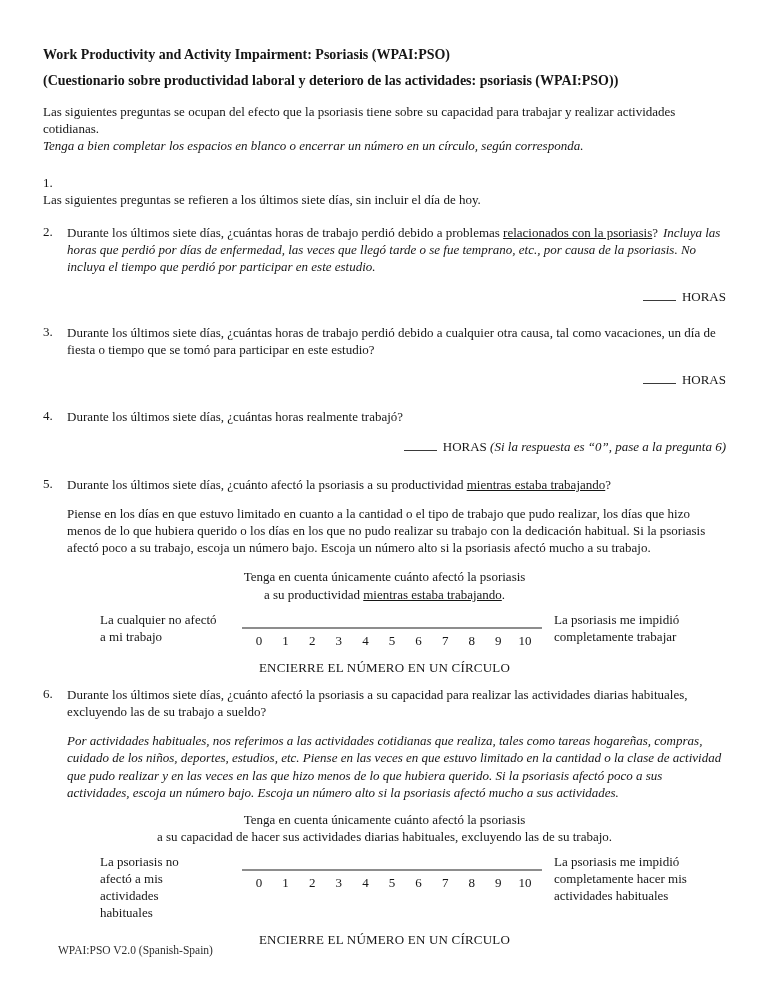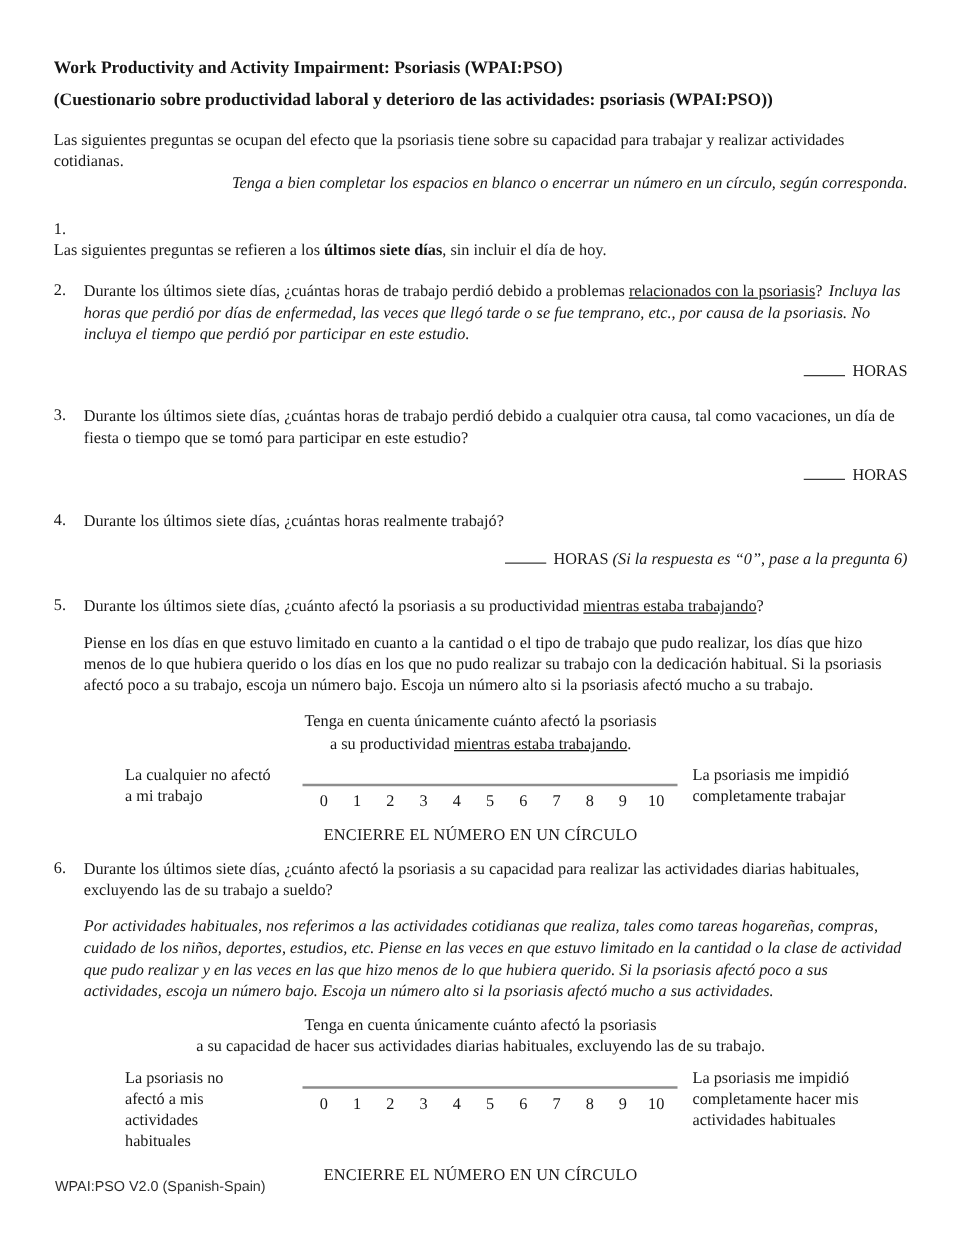--- a/index.html
+++ b/index.html
@@ -9,32 +9,32 @@
     font-size:13px; color:#161616;
     overflow:hidden;
   }
   .page { position:relative; box-sizing:border-box; width:768px; height:994px;
           padding:42px 42px 0 43px; }
 
   .title-block p { margin:0; font-weight:bold; font-size:14px; line-height:26px; }
 
   .intro { margin-top:9px; line-height:17.2px; }
   .intro p { margin:0; }
-  .intro .it { font-style:italic;text-align:right; }
+  .intro .it { font-style:italic; }
 
   .q { display:flex; }
   .qnum { width:24px; flex:none; }
   .qbody { flex:1; line-height:17.2px; }
   .mt18 { margin-top:18px; }
   .mt16 { margin-top:16px; }
   .mt20 { margin-top:20px; }
 
   .u { text-decoration:underline; }
   .it { font-style:italic; }
-  .b { font-weight:bold; }
+  .b { font-weight:normal; }
   .after-gap { margin-left:5px; }
 
   .blank { display:inline-block; width:33px; height:12px;
            border-bottom:1px solid #3a3a3a; vertical-align:baseline; }
   .answer-line { margin-top:13px;text-align:right; }
   .answer-line .blank { margin-right:6px; }
 
   .q1-line .blank { margin:0 8px 0 22px; }
   .q1-note { padding-left:22px; }
 
@@ -48,22 +48,22 @@
   .scale-left  .lbl.narrow { max-width:92px; }
   .scale-mid   { flex:1; padding:0 12px; min-width:0; }
   .scale-line  { border-bottom:2px solid #8d8d8d; margin-top:16px; height:0; }
   .scale-nums  { display:flex; justify-content:space-between; padding:0 10px; margin-top:4px; }
   .scale-nums span { min-width:14px; text-align:center; }
   .scale-right { width:172px; flex:none; line-height:17px; }
   .scale-right .lbl { display:inline-block; max-width:158px; }
 
   .encierre { text-align:center; margin-top:11px; letter-spacing:0.2px; }
 
-  .footer { position:absolute; left:44px; bottom:38px;
-            font-family:Liberation Sans, sans-serif;
+  .footer { position:absolute; left:58px; bottom:38px;
+            font-family:Liberation Serif, serif;
             font-size:11.5px; color:#2e2e2e; }
 </style>
 </head>
 <body>
 
 <div class="page">
 
   <div class="title-block">
     <p>Work Productivity and Activity Impairment: Psoriasis (WPAI:PSO)</p>
     <p>(Cuestionario sobre productividad laboral y deterioro de las actividades: psoriasis (WPAI:PSO))</p>

